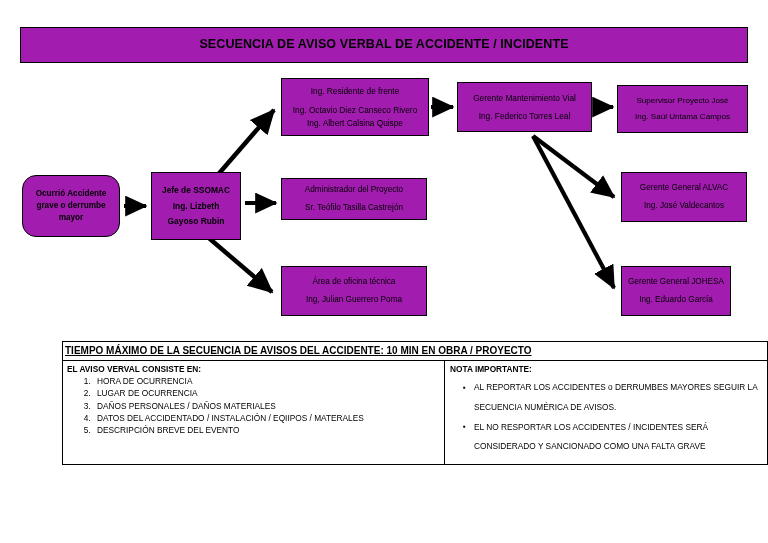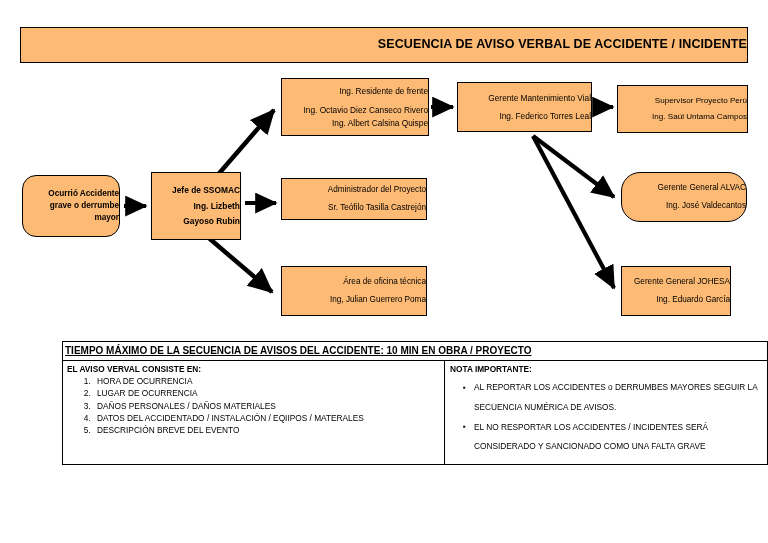--- a/index.html
+++ b/index.html
@@ -18,24 +18,24 @@
   #canvas {
     position: absolute;
     left: 0; top: 0;
     width: 768px;
     height: 543px;
   }
   .box {
     position: absolute;
     box-sizing: border-box;
     border: 1px solid #000000;
-    background: #fdba74;
+    background: #a21caf;
     display: flex;
     flex-direction: column;
-    align-items: flex-end;
+    align-items: center;
     justify-content: center;
     text-align: center;
     line-height: 1.25;
   }
   .box .ln {
     display: block;
     white-space: nowrap;
   }
   
   #title-banner {
@@ -81,21 +81,20 @@
   }
   #box-admin .ln { margin: 3.5px 0; }
   #box-oficina {
     left: 281px; top: 266px; width: 146px; height: 50px;
     font-size: 8.2px;
   }
   #box-oficina .ln { margin: 3.5px 0; }
   #box-alvac {
     left: 621px; top: 172px; width: 126px; height: 50px;
     font-size: 8.2px;
-    border-radius: 19px;
   }
   #box-alvac .ln { margin: 3.5px 0; }
   #box-johesa {
     left: 621px; top: 266px; width: 110px; height: 50px;
     font-size: 8.2px;
   }
   #box-johesa .ln { margin: 3.5px 0; }
 
   
   #info-table {
@@ -224,21 +223,21 @@
     <span class="ln">Ing. Octavio Diez Canseco Rivero</span>
     <span class="ln">Ing. Albert Calsina Quispe</span>
   </div>
 
   <div class="box" id="box-gerente-mtto">
     <span class="ln">Gerente Mantenimiento Vial</span>
     <span class="ln">Ing. Federico Torres Leal</span>
   </div>
 
   <div class="box" id="box-supervisor">
-    <span class="ln">Supervisor Proyecto Perú</span>
+    <span class="ln">Supervisor Proyecto José</span>
     <span class="ln">Ing. Saúl Untama Campos</span>
   </div>
 
   <div class="box" id="box-admin">
     <span class="ln">Administrador del Proyecto</span>
     <span class="ln">Sr. Teófilo Tasilla Castrejón</span>
   </div>
 
   <div class="box" id="box-oficina">
     <span class="ln">Área de oficina técnica</span>

